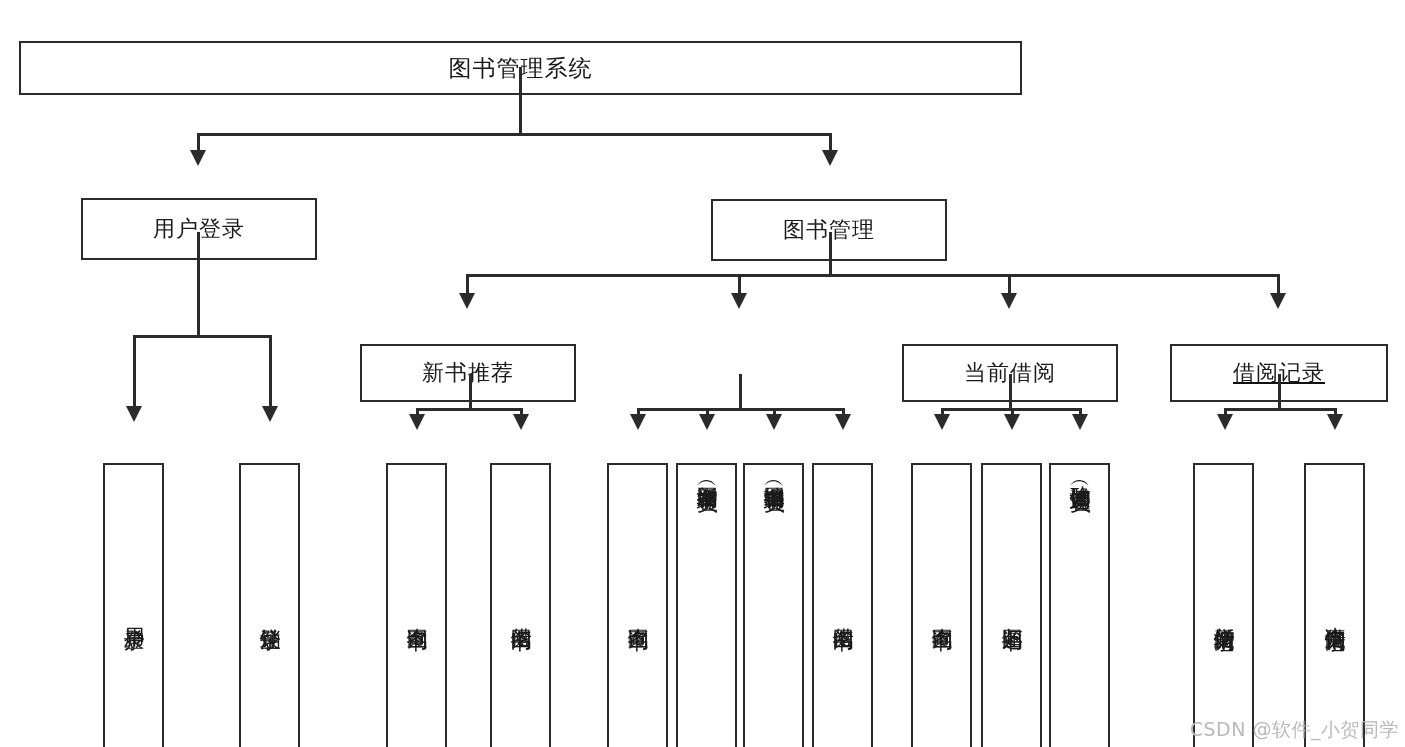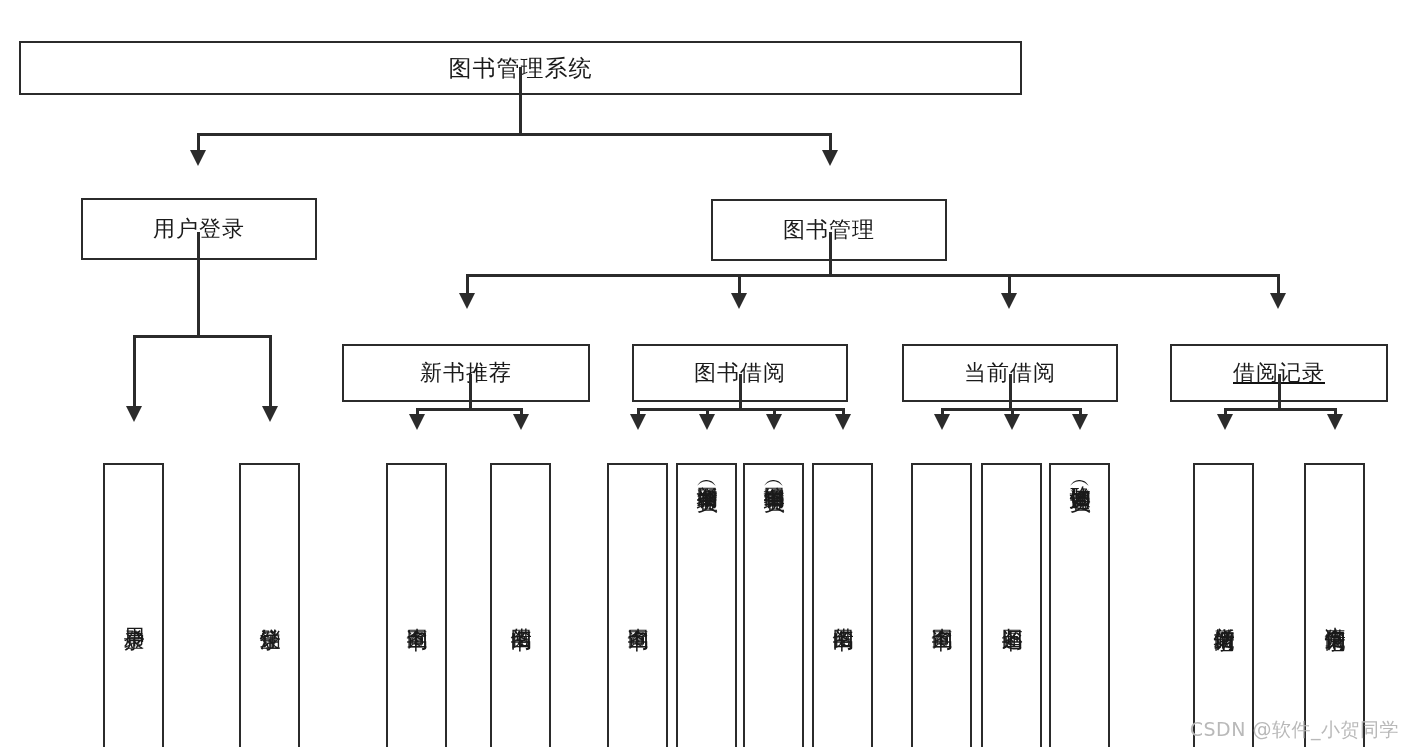--- a/index.html
+++ b/index.html
@@ -115,25 +115,22 @@
   <div class="hline" style="left:466px;top:274px;width:814px;"></div>
   <div class="vline" style="left:466px;top:274px;height:22px;"></div>
   <div class="arrow" style="left:459px;top:293px;"></div>
   <div class="vline" style="left:738px;top:274px;height:22px;"></div>
   <div class="arrow" style="left:731px;top:293px;"></div>
   <div class="vline" style="left:1008px;top:274px;height:22px;"></div>
   <div class="arrow" style="left:1001px;top:293px;"></div>
   <div class="vline" style="left:1277px;top:274px;height:22px;"></div>
   <div class="arrow" style="left:1270px;top:293px;"></div>
 
-  <div class="node" style="left:342px;top:316px;width:248px;height:58px;">
+  <div class="node" style="left:360px;top:316px;width:216px;height:58px;">
     <span class="node-label">新书推荐</span>
-  </div>
-  <div class="node" style="left:632px;top:316px;width:216px;height:58px;">
-    <span class="node-label">图书借阅</span>
   </div>
   <div class="node" style="left:902px;top:316px;width:216px;height:58px;">
     <span class="node-label">当前借阅</span>
   </div>
   <div class="node" style="left:1170px;top:316px;width:218px;height:58px;text-decoration:underline;">
     <span class="node-label">借阅记录</span>
   </div>
 
   <div class="vline" style="left:469px;top:374px;height:34px;"></div>
   <div class="hline" style="left:416px;top:408px;width:107px;"></div>

